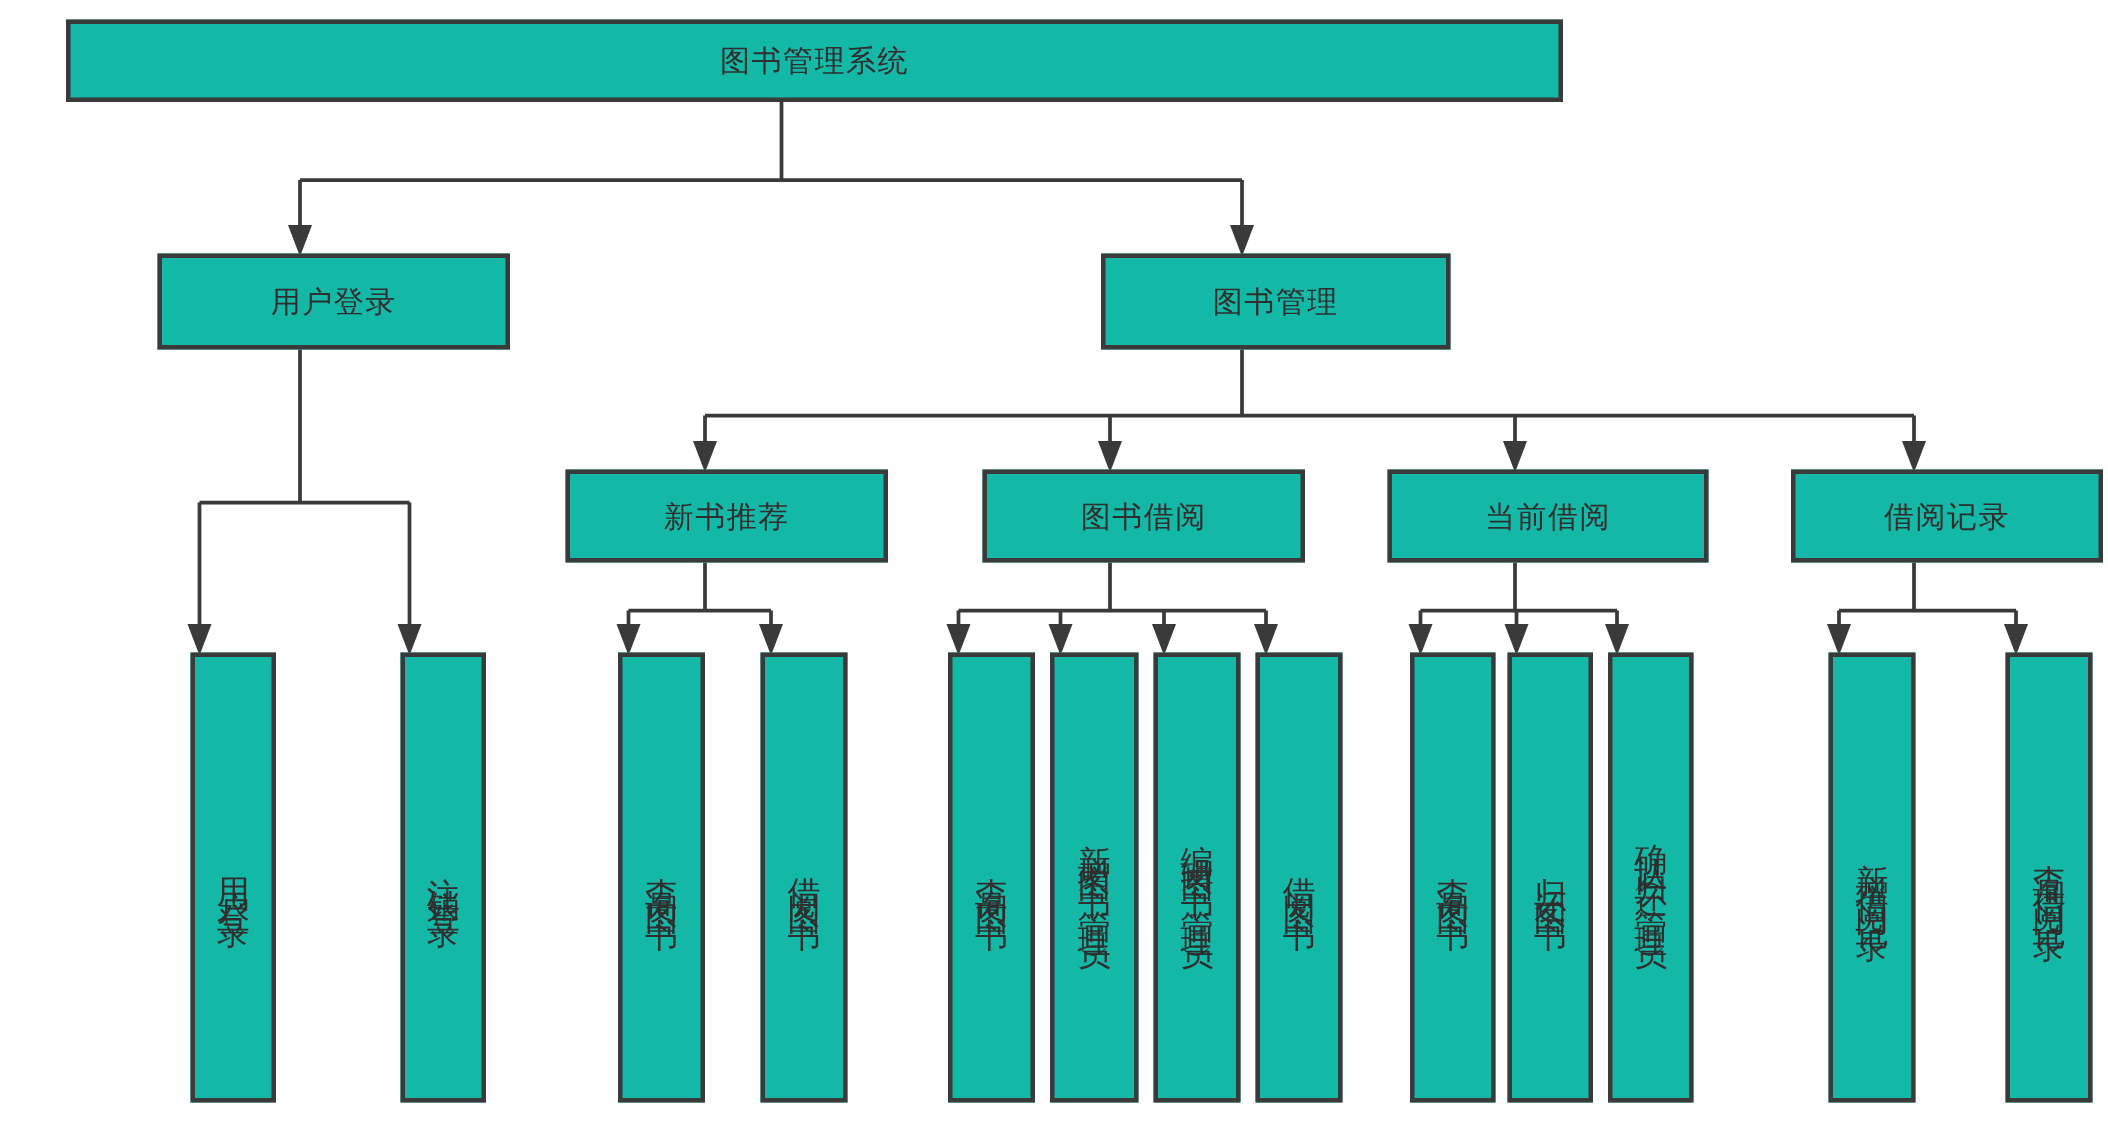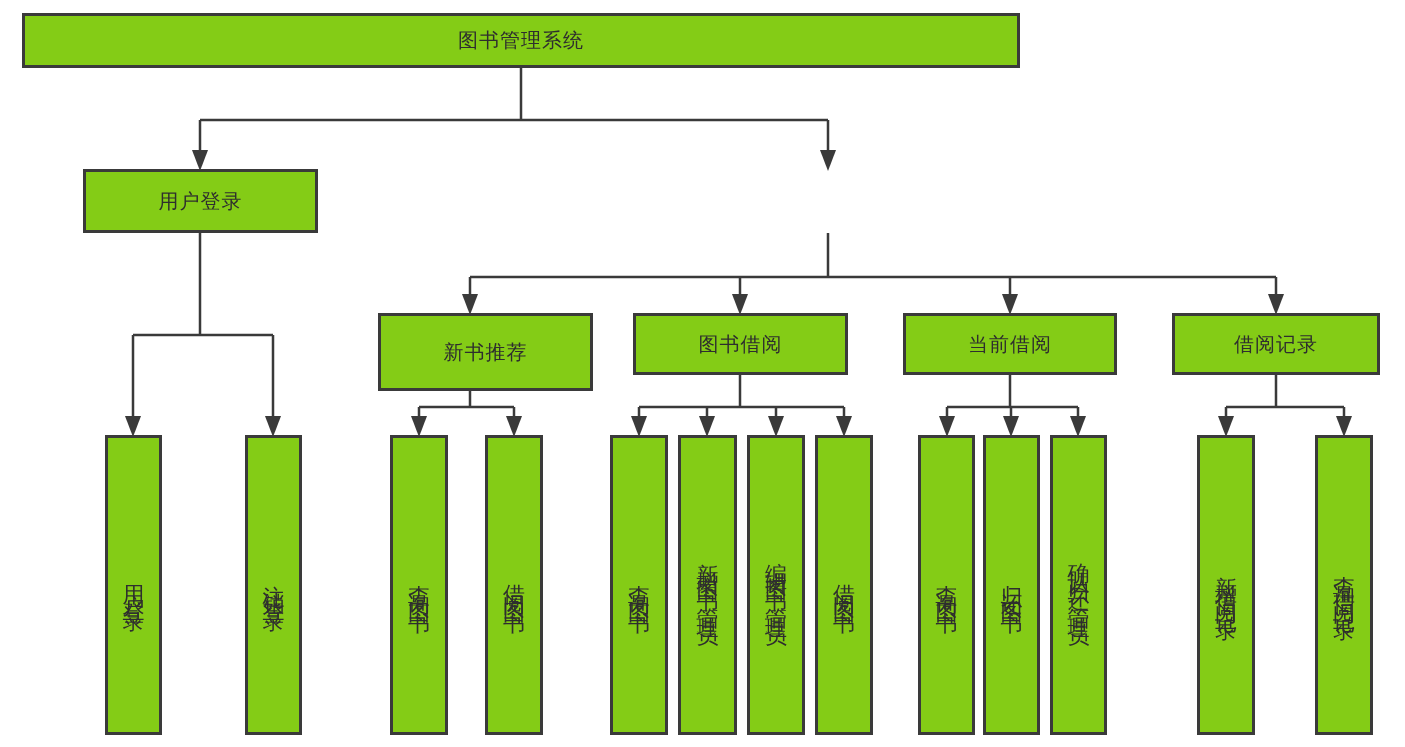--- a/index.html
+++ b/index.html
@@ -27,25 +27,26 @@
     fill: none;
   }
   .connectors polygon {
     fill: var(--line, #3a3a3a);
     stroke: none;
   }
   .node {
     position: absolute;
     box-sizing: border-box;
     border: 3px solid var(--line, #3a3a3a);
-    background: #84cc16;
+    background: #14b8a6;
     display: flex;
     align-items: center;
     justify-content: center;
     color: var(--text, #2e2e2e);
+    margin-left: 22px;
   }
   .node.box-h span {
     font-size: 20px;
     letter-spacing: 1px;
     white-space: nowrap;
   }
   .node.box-v span {
     writing-mode: vertical-rl;
     text-orientation: mixed;
     font-size: 22px;
@@ -111,22 +112,25 @@
     </g>
   </svg>
 
   <div class="node box-h" style="left:22px; top:13px; width:998px; height:55px;">
     <span>图书管理系统</span>
   </div>
 
   <div class="node box-h" style="left:83px; top:169px; width:235px; height:64px;">
     <span>用户登录</span>
   </div>
+  <div class="node box-h" style="left:712px; top:169px; width:233px; height:64px;">
+    <span>图书管理</span>
+  </div>
 
-  <div class="node box-h" style="left:378px; top:313px; width:215px; height:78px;">
+  <div class="node box-h" style="left:355px; top:313px; width:215px; height:62px;">
     <span>新书推荐</span>
   </div>
   <div class="node box-h" style="left:903px; top:313px; width:214px; height:62px;">
     <span>当前借阅</span>
   </div>
   <div class="node box-h" style="left:633px; top:313px; width:215px; height:62px;">
     <span>图书借阅</span>
   </div>
   <div class="node box-h" style="left:1172px; top:313px; width:208px; height:62px;">
     <span>借阅记录</span>

